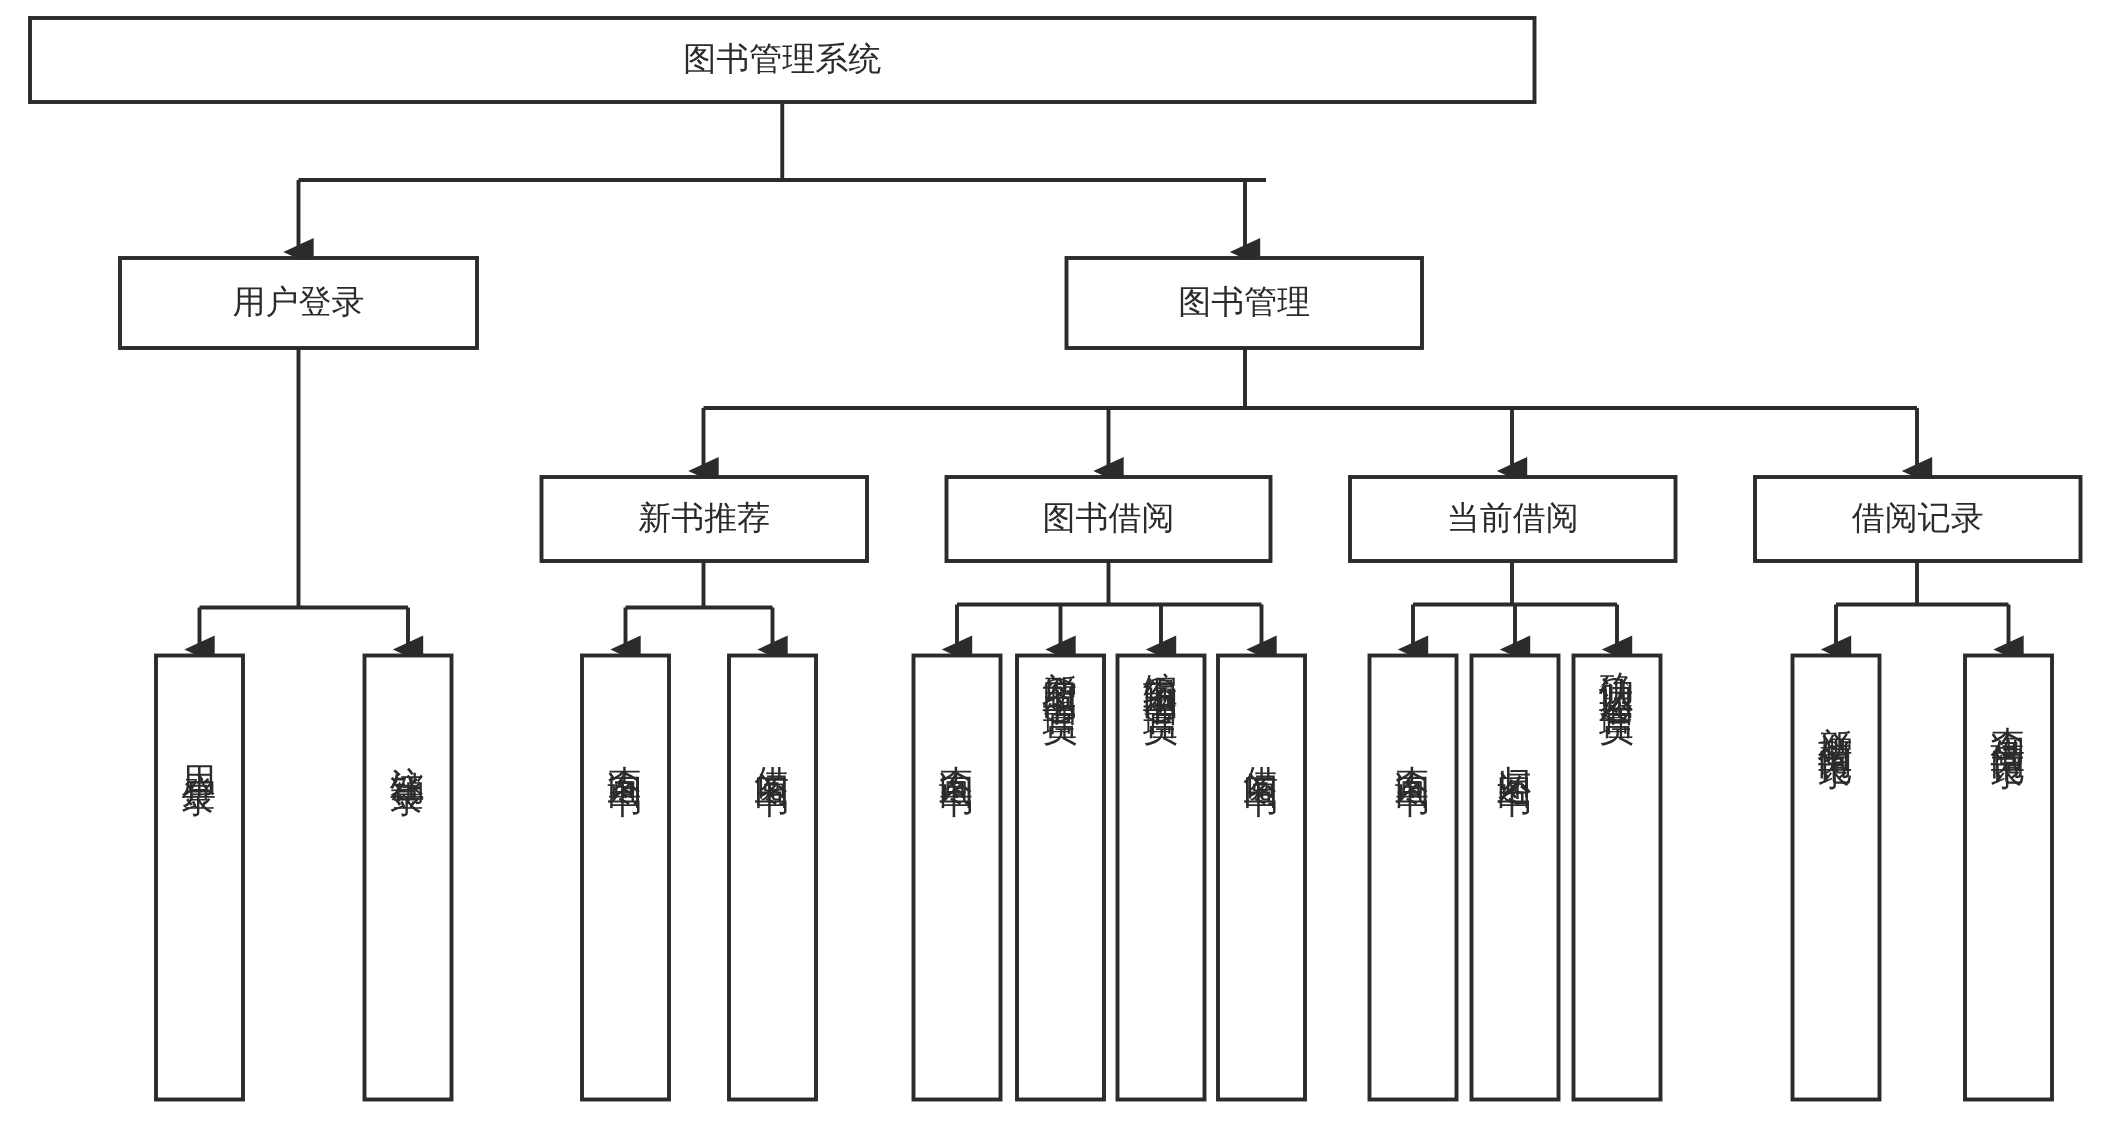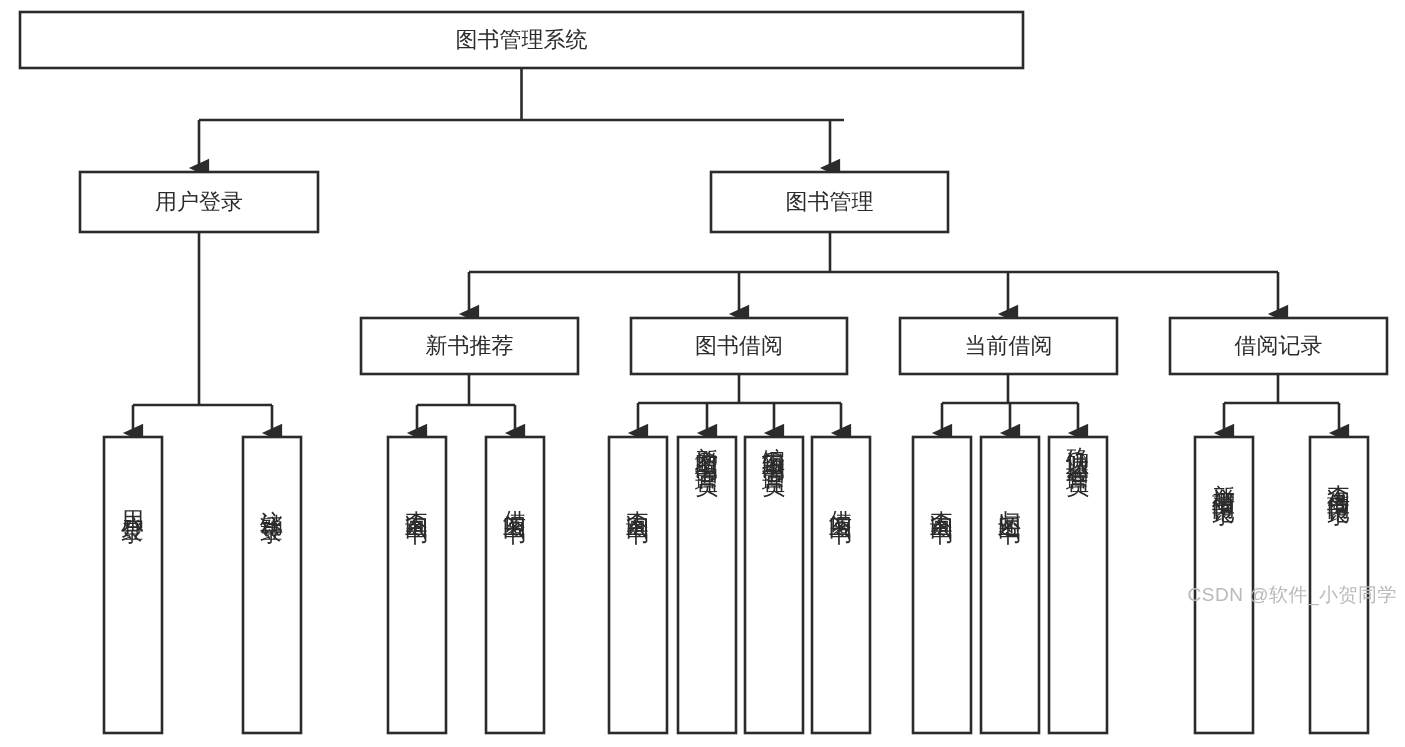--- a/index.html
+++ b/index.html
@@ -228,14 +228,13 @@
       <rect class="node-rect" x="1195" y="437" width="58" height="296"></rect>
       <text class="node-label-v" x="1224" y="478" text-anchor="middle">新增借阅记录</text>
     </g>
 
     <g>
       <rect class="node-rect" x="1310" y="437" width="58" height="296"></rect>
       <text class="node-label-v" x="1339" y="478" text-anchor="middle">查询借阅记录</text>
     </g>
   </svg>
 
-  <div class="watermark-text">CSDN @软件_小贺同学</div>
 </div>
 
 </body></html>

